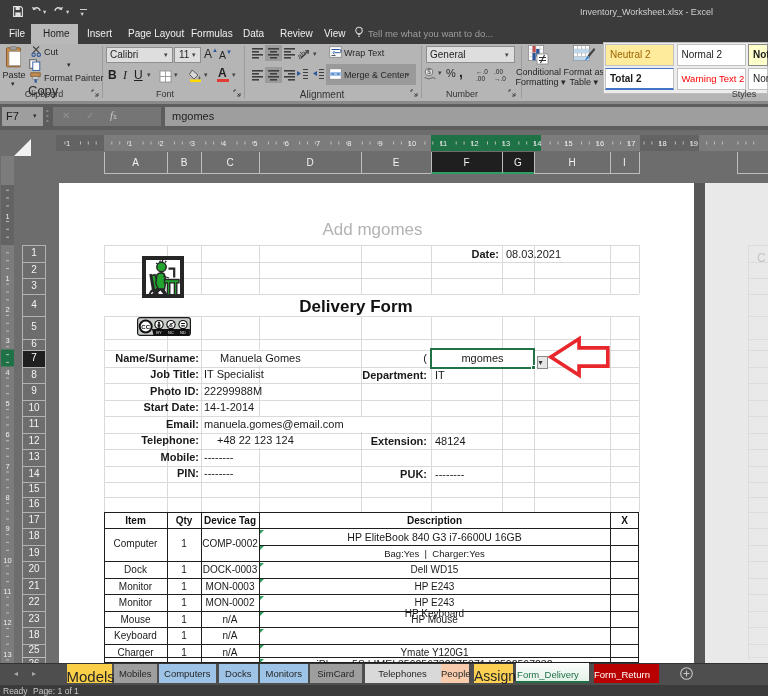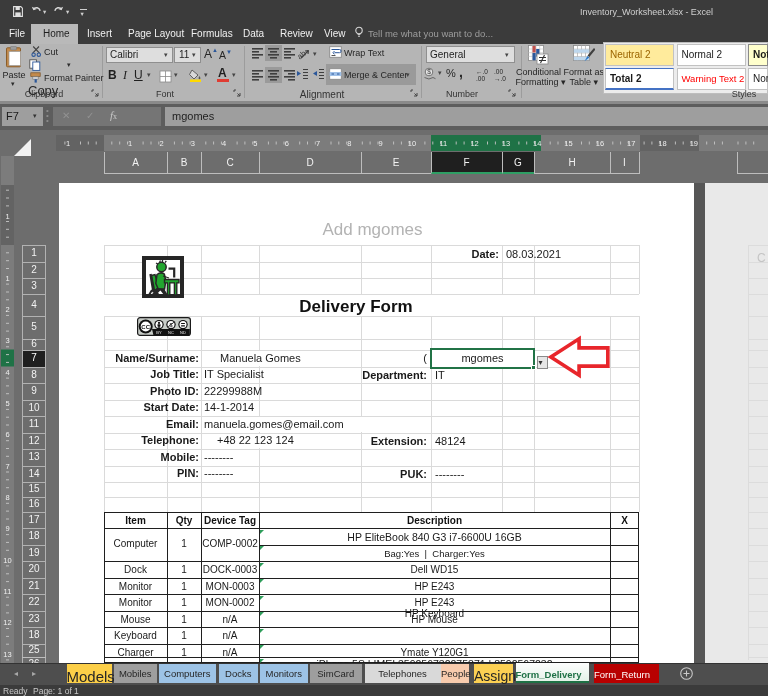--- a/index.html
+++ b/index.html
@@ -603,21 +603,21 @@
     <div class="tx" style="left:260px;top:668px;width:47.5px;text-align:center;font-size:9.5px;color:#262626;">Monitors</div>
     <div class="a" style="left:309.5px;top:664px;width:52.5px;height:19px;background:#9e9e9e;"></div>
     <div class="tx" style="left:309.5px;top:668px;width:52.5px;text-align:center;font-size:9.5px;color:#262626;">SimCard</div>
     <div class="a" style="left:364.5px;top:664px;width:76.0px;height:19px;background:#d9d9d9;"></div>
     <div class="tx" style="left:364.5px;top:668px;width:76.0px;text-align:center;font-size:9.5px;color:#262626;">Telephones</div>
     <div class="a" style="left:441px;top:664px;width:28px;height:19px;background:#f8cbad;"></div>
     <div class="tx" style="left:441px;top:668px;width:28px;text-align:center;font-size:9.5px;color:#262626;">People</div>
     <div class="a" style="left:474px;top:664px;width:39px;height:19px;background:#fcd053;"></div>
     <div class="tx" style="left:474px;top:668px;width:39px;text-align:center;font-size:14px;color:#262626;">Assign</div>
     <div class="a" style="left:515.5px;top:663px;width:73.5px;height:20px;background:linear-gradient(#fdfdfd,#e4f2e8);border-bottom:2.5px solid #1e7145;box-sizing:border-box;"></div>
-    <div class="tx" style="left:515.5px;top:668.5px;width:65px;text-align:center;font-size:9.5px;font-weight:bold;color:#1e7145;">Form_Delivery</div>
+    <div class="tx" style="left:515.5px;top:668.5px;width:65px;text-align:center;font-size:9.5px;font-weight:normal;color:#1e7145;">Form_Delivery</div>
     <div class="a" style="left:594px;top:664px;width:64.5px;height:19px;background:#b80000;"></div>
     <div class="tx" style="left:594px;top:668.5px;width:44px;text-align:center;font-size:9.5px;color:#ffffff;">Form_Return</div>
     <svg class="a" style="left:680px;top:667px" width="13" height="13" viewBox="0 0 13 13">
       <circle cx="6.5" cy="6.5" r="5.8" fill="none" stroke="#c8c8c8" stroke-width="1.1"></circle>
       <path d="M6.5 3.5v6M3.5 6.5h6" stroke="#c8c8c8" stroke-width="1.1"></path>
     </svg>
     <div class="a" style="left:0px;top:685px;width:768px;height:11px;background:#3b3b3b;"></div>
     <div class="tx" style="left:3px;top:686px;font-size:8.5px;color:#c9c9c9;">Ready</div>
     <div class="tx" style="left:33px;top:686px;font-size:8.5px;color:#c9c9c9;">Page: 1 of 1</div>
   </div>

